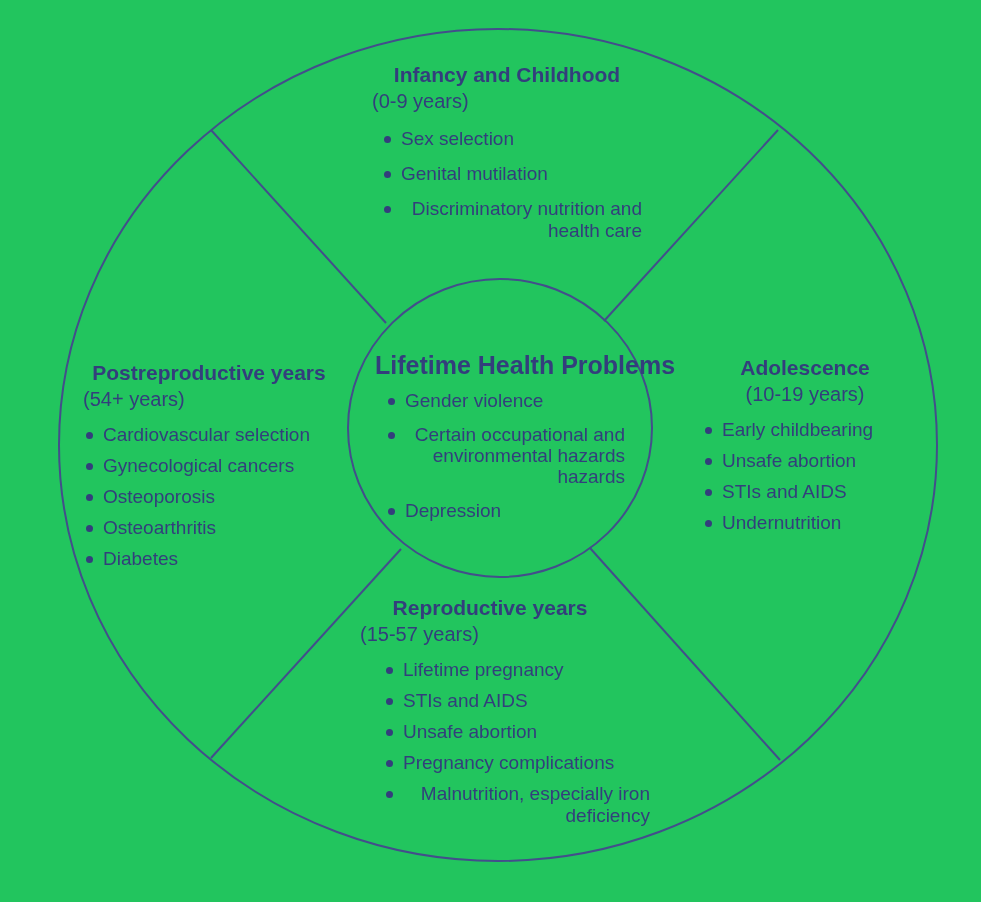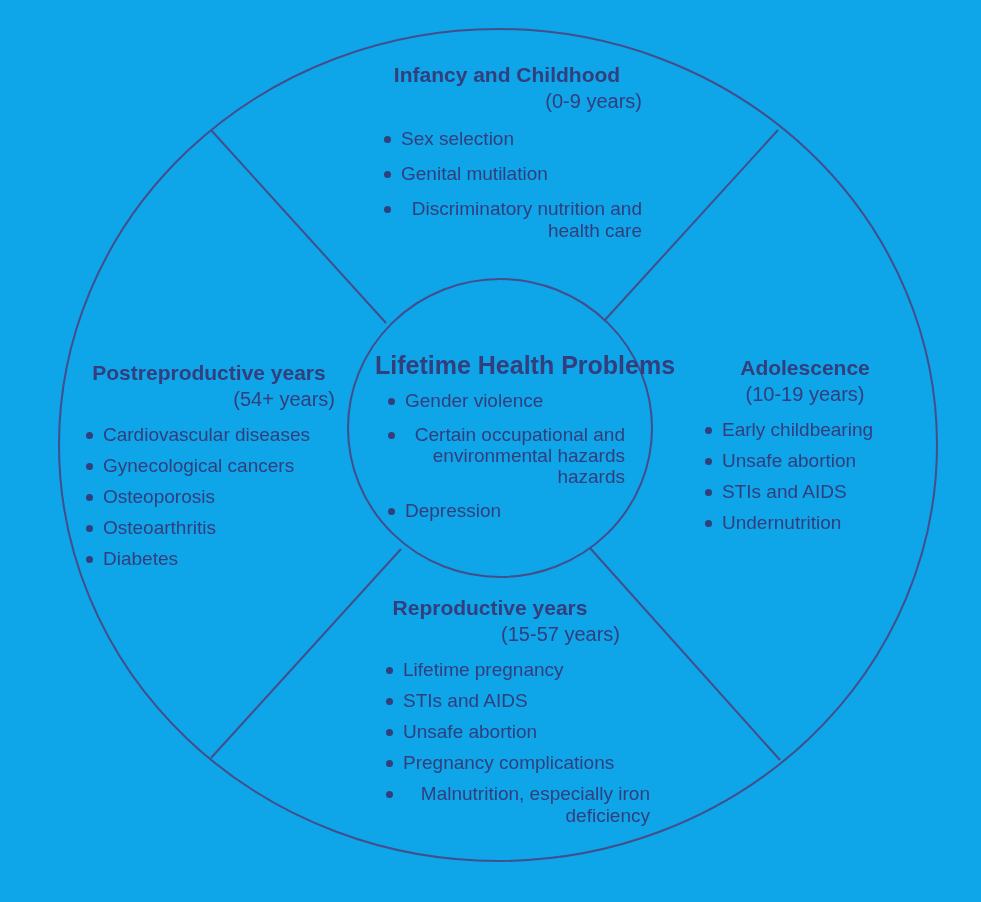--- a/index.html
+++ b/index.html
@@ -4,21 +4,21 @@
 <style>
   html, body {
     margin: 0;
     padding: 0;
     background: #fdfdf6;
   }
   .canvas {
     position: relative;
     width: 981px;
     height: 902px;
-    background: #0ea5e9;
+    background: #22c55e;
     font-family: "Liberation Sans", sans-serif;
     color: #333e7c;
     overflow: hidden;
   }
   .diagram-svg {
     position: absolute;
     left: 0;
     top: 0;
     width: 981px;
     height: 902px;
@@ -29,21 +29,21 @@
   .title {
     font-weight: bold;
     font-size: 21px;
     line-height: 26px;
     text-align: center;
     white-space: nowrap;
   }
   .subtitle {
     font-size: 20px;
     line-height: 26px;
-    text-align: right;
+    text-align: left;
     white-space: nowrap;
   }
   .left-align .title,
   .left-align .subtitle {
     text-align: center;
   }
   ul.bullets {
     list-style: none;
     margin: 12px 0 0 0;
     padding: 0;
@@ -168,21 +168,21 @@
       </li>
       </ul>
   </div>
 
   <div class="block" id="block-postreproductive">
     <div class="title">Postreproductive years</div>
     <div class="subtitle">(54+ years)</div>
     <ul class="bullets list-tight">
         <li class="bullet-item">
         <span class="dot"></span>
-        <span class="bullet-text">Cardiovascular diseases</span>
+        <span class="bullet-text">Cardiovascular selection</span>
       </li>
         <li class="bullet-item">
         <span class="dot"></span>
         <span class="bullet-text">Gynecological cancers</span>
       </li>
         <li class="bullet-item">
         <span class="dot"></span>
         <span class="bullet-text">Osteoporosis</span>
       </li>
         <li class="bullet-item">

